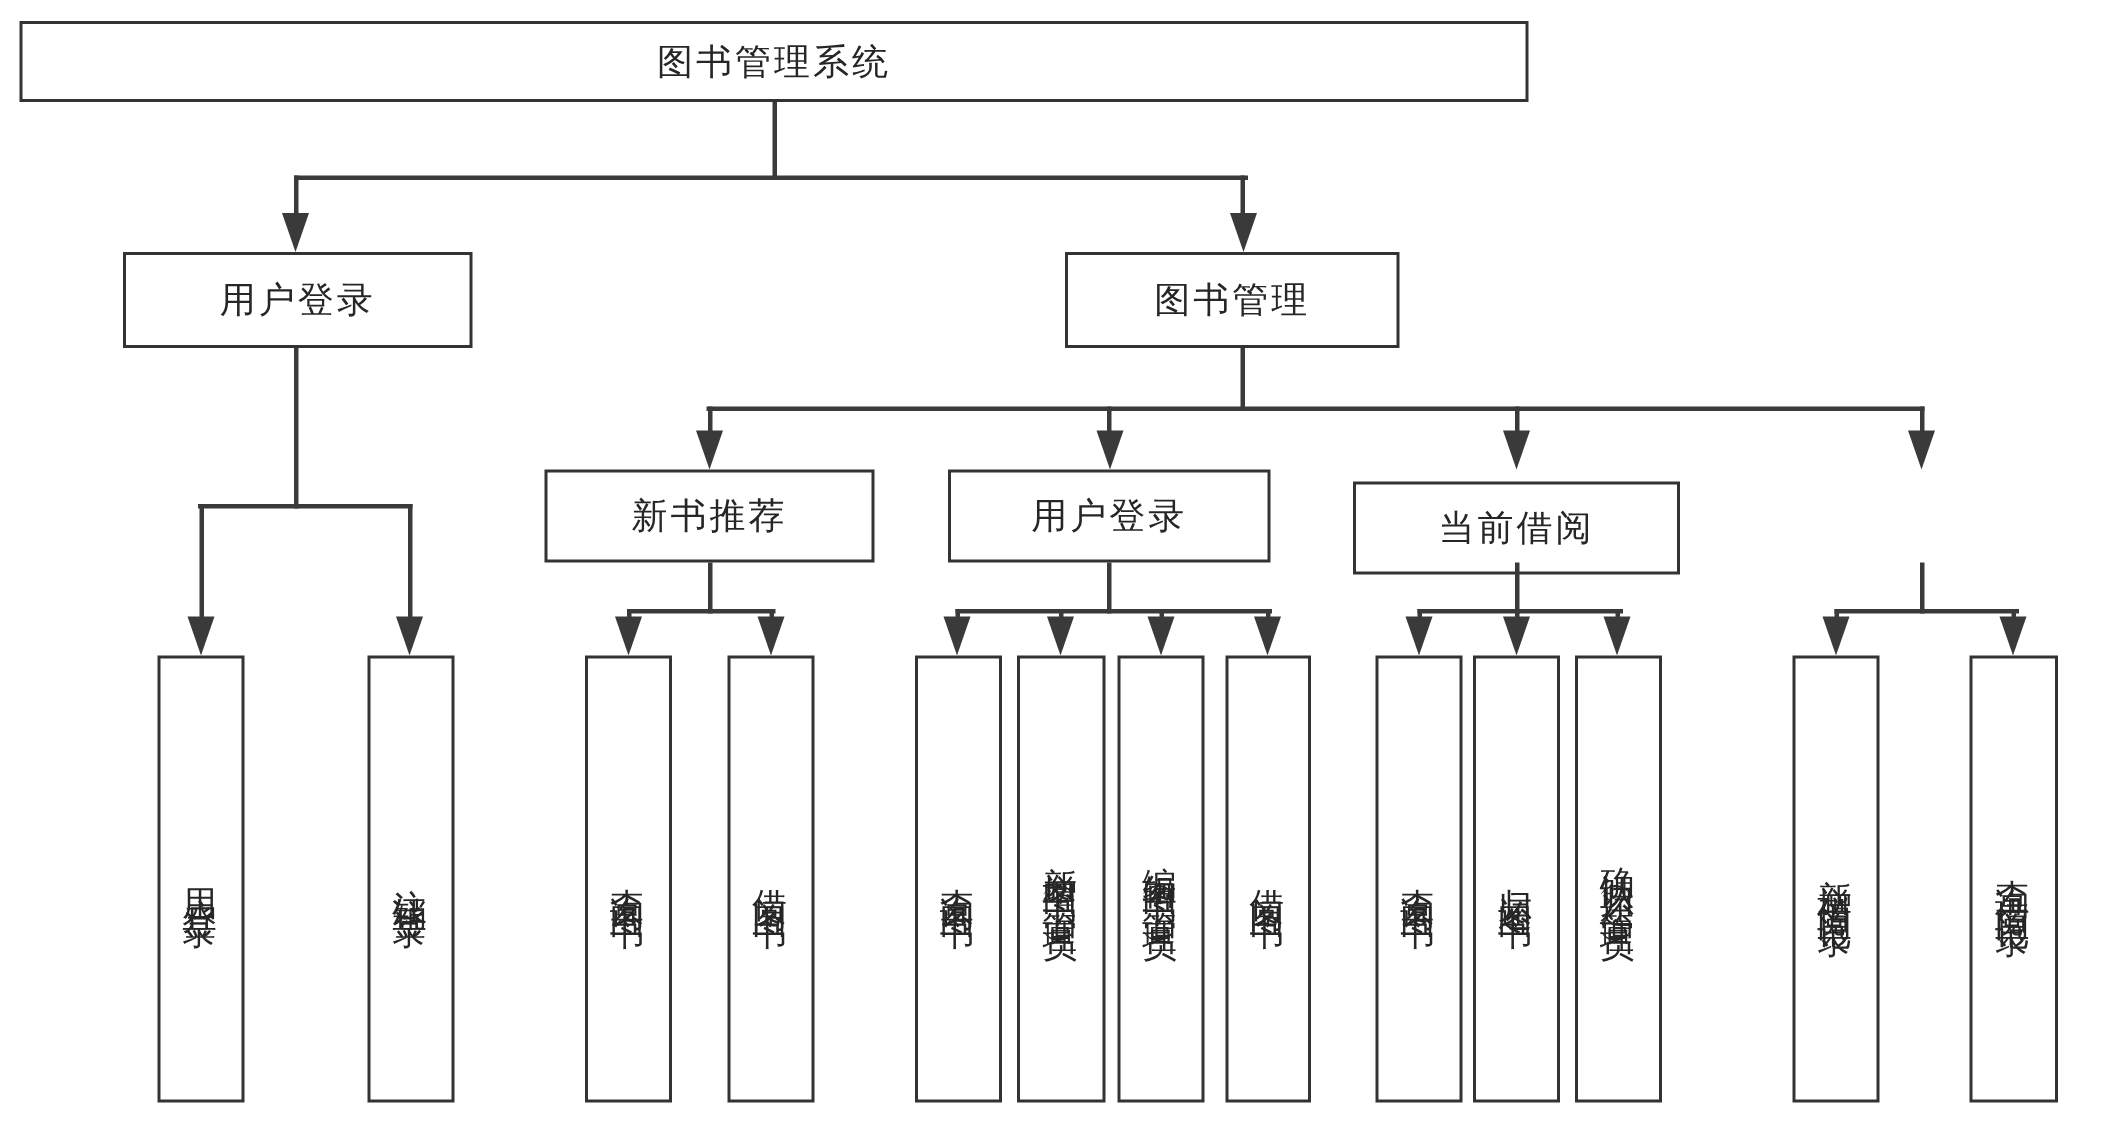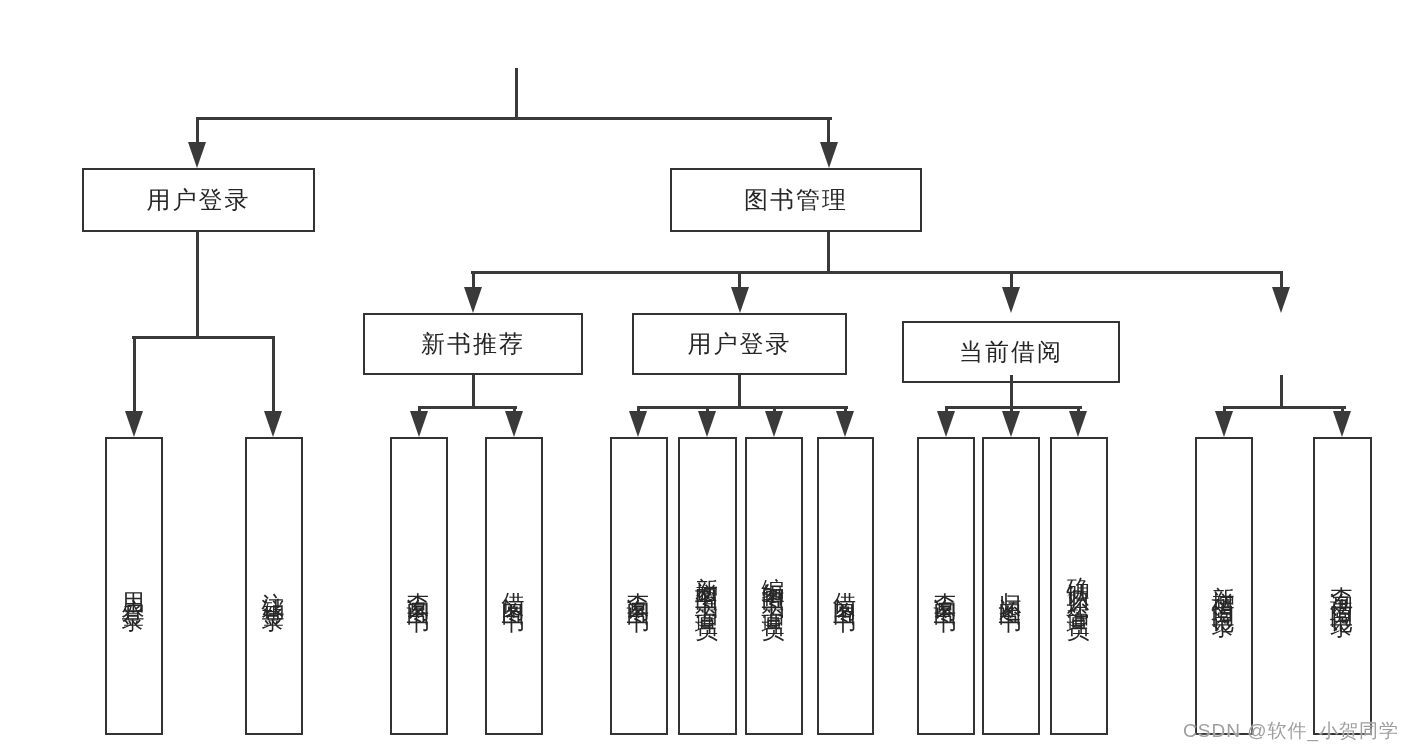--- a/index.html
+++ b/index.html
@@ -26,30 +26,31 @@
   .watermark{
     position:absolute;right:6px;bottom:3px;font-size:19px;letter-spacing:1px;
     color:#9e9e9e;text-shadow:0 0 2px #ffffff;z-index:10;
   }
 </style>
 </head>
 <body>
 
 <div class="canvas">
 
+  <div class="box" style="left:13px;top:14px;width:1006px;height:54px">图书管理系统</div>
 
   <div class="vline" style="left:515px;top:68px;height:50px"></div>
   <div class="hline" style="left:196px;top:117px;width:636px"></div>
   <div class="vline" style="left:196px;top:117px;height:28px"></div>
   <div class="tri" style="left:188px;top:142px"></div>
   <div class="vline" style="left:827px;top:117px;height:28px"></div>
   <div class="tri" style="left:820px;top:142px"></div>
 
   <div class="box" style="left:82px;top:168px;width:233px;height:64px">用户登录</div>
-  <div class="box" style="left:670px;top:168px;width:252px;height:64px">图书管理</div>
+  <div class="box" style="left:710px;top:168px;width:223px;height:64px">图书管理</div>
 
   <div class="vline" style="left:196px;top:232px;height:107px"></div>
   <div class="hline" style="left:132px;top:336px;width:143px"></div>
   <div class="vline" style="left:133px;top:336px;height:77px"></div>
   <div class="tri" style="left:125px;top:411px"></div>
   <div class="vline" style="left:272px;top:336px;height:77px"></div>
   <div class="tri" style="left:264px;top:411px"></div>
 
   <div class="vline" style="left:827px;top:232px;height:42px"></div>
   <div class="hline" style="left:471px;top:271px;width:812px"></div>
@@ -111,15 +112,14 @@
   <div class="box vbox" style="left:745px;top:437px;width:58px;height:298px">编辑图书（管理员）</div>
   <div class="box vbox" style="left:817px;top:437px;width:57px;height:298px">借阅图书</div>
 
   <div class="box vbox" style="left:917px;top:437px;width:58px;height:298px">查询图书</div>
   <div class="box vbox" style="left:982px;top:437px;width:58px;height:298px">归还图书</div>
   <div class="box vbox" style="left:1050px;top:437px;width:58px;height:298px">确认归还（管理员）</div>
 
   <div class="box vbox" style="left:1195px;top:437px;width:58px;height:298px">新增借阅记录</div>
   <div class="box vbox" style="left:1313px;top:437px;width:59px;height:298px">查询借阅记录</div>
 
-  <div class="watermark">CSDN @软件_小贺同学</div>
 
 </div>
 
 </body></html>

